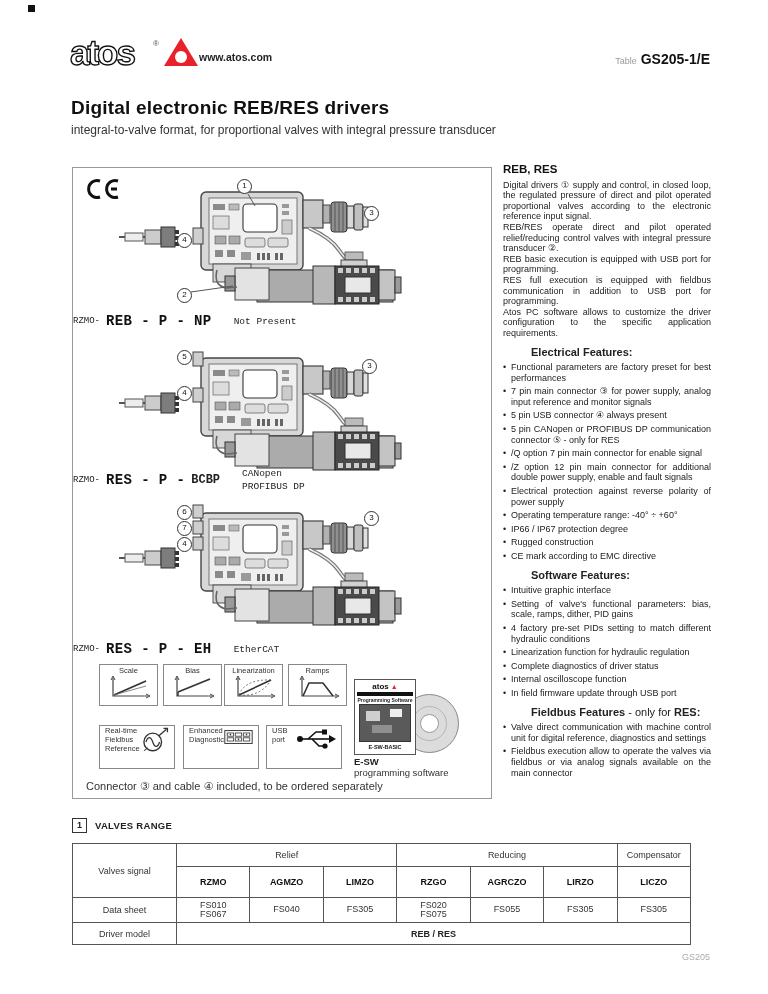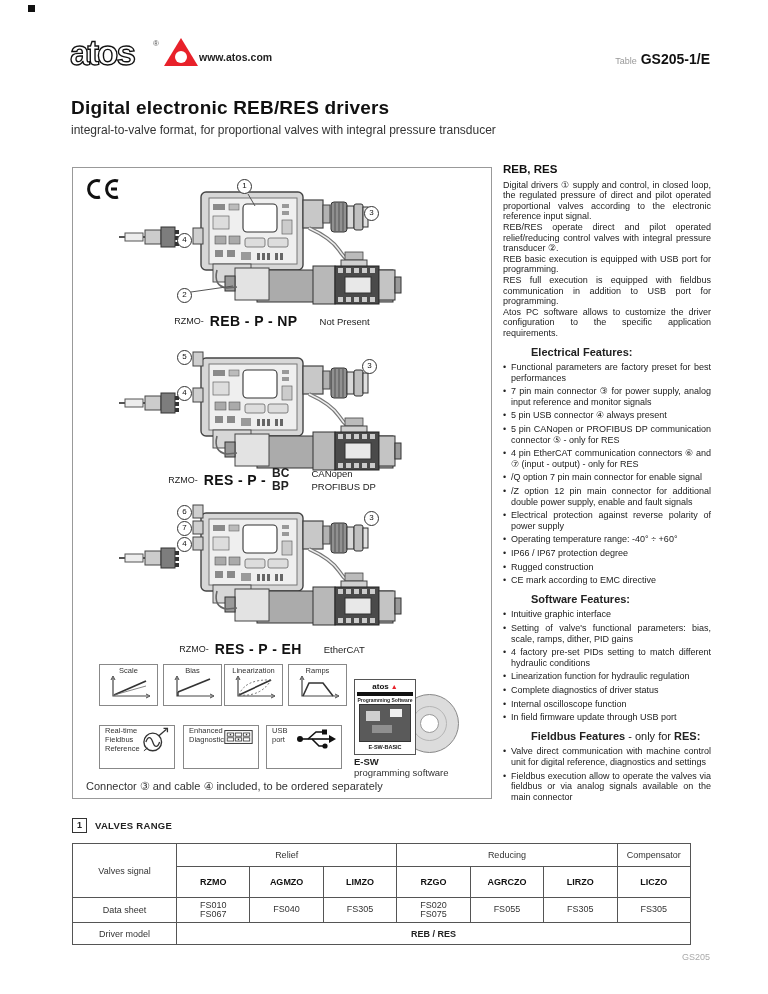--- a/index.html
+++ b/index.html
@@ -17,24 +17,24 @@
   
   #title{position:absolute;left:71px;top:97px;margin:0;font-size:19px;font-weight:bold;color:#111;letter-spacing:.2px;}
   #subtitle{position:absolute;left:71px;top:123px;font-size:12px;color:#333;}
 
   
   #figbox{position:absolute;left:72px;top:167px;width:418px;height:630px;border:1px solid #999;}
   #ce{position:absolute;left:14px;top:10px;}
   .vsvg{position:absolute;left:44px;width:300px;height:130px;}
   .callout{position:absolute;width:13px;height:13px;border:1px solid #333;border-radius:50%;
            background:#fff;font-size:8px;line-height:12px;text-align:center;color:#111;z-index:3;}
-  .vlabel{position:absolute;left:0;right:20px;display:flex;justify-content:center;align-items:center;gap:6px;}
+  .vlabel{position:absolute;left:0;right:20px;display:flex;align-items:center;gap:6px;font-family:Liberation Mono, monospace;}
   .pref{font-size:9px;color:#222;}
   .code{font-size:14px;font-weight:bold;color:#111;letter-spacing:.4px;white-space:nowrap;}
-  .opts{display:inline-flex;flex-direction:column;line-height:13px;}
+  .opts{display:inline-flex;flex-direction:row;line-height:13px;}
   .opts span{font-size:12px;font-weight:bold;}
   .note{font-size:9.5px;margin-left:16px;white-space:nowrap;}
   .notes{display:inline-flex;flex-direction:column;line-height:13px;margin-left:16px;font-size:9.5px;text-align:left;}
 
   
   .fn-box{position:absolute;top:496px;width:57px;height:40px;border:1px solid #888;text-align:center;}
   .fn-box .t{font-size:7.5px;color:#333;margin-top:1px;}
   .ft-box{position:absolute;top:557px;width:76px;height:44px;border:1px solid #888;
           display:flex;align-items:flex-start;justify-content:space-between;padding:0 5px;box-sizing:border-box;}
   .ft-box .t{font-size:7.5px;line-height:9px;color:#333;white-space:pre-line;text-align:left;}
@@ -368,21 +368,20 @@
         <p>Atos PC software allows to customize the driver configuration to the specific application requirements.</p>
       </div>
 
     <div class="sect-title">Electrical Features:</div>
     <ul class="blist">
 
     <li>Functional parameters are factory preset for best performances</li>
         <li>7 pin main connector ③ for power supply, analog input reference and monitor signals</li>
         <li>5 pin USB connector ④ always present</li>
         <li>5 pin CANopen or PROFIBUS DP communication connector ⑤ - only for RES</li>
-        <li>4 pin EtherCAT communication connectors ⑥ and ⑦ (input - output) - only for RES</li>
         <li>/Q option 7 pin main connector for enable signal</li>
         <li>/Z option 12 pin main connector for additional double power supply, enable and fault signals</li>
         <li>Electrical protection against reverse polarity of power supply</li>
         <li>Operating temperature range: -40° ÷ +60°</li>
         <li>IP66 / IP67 protection degree</li>
         <li>Rugged construction</li>
         <li>CE mark according to EMC directive</li>
       </ul>
 
     <div class="sect-title">Software Features:</div>

